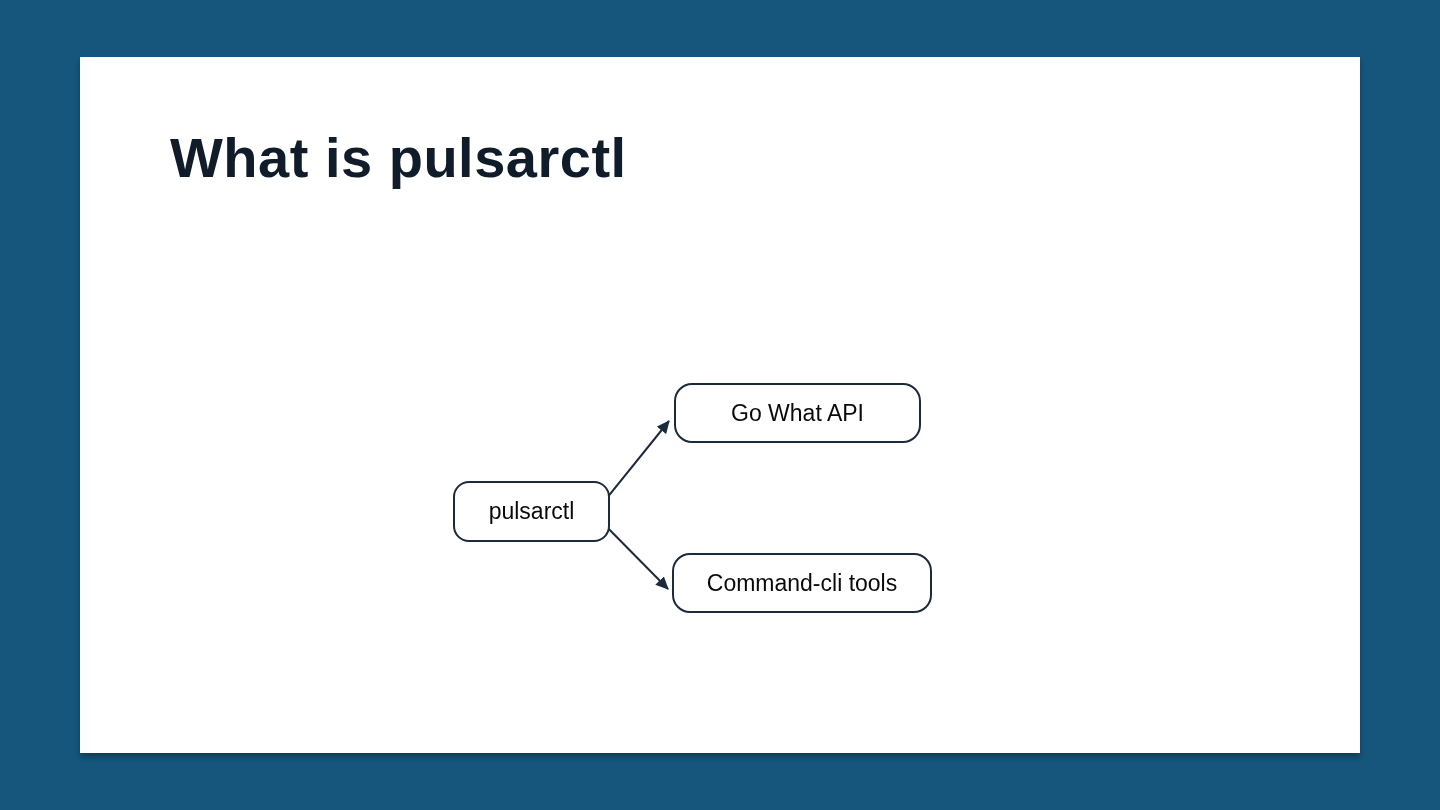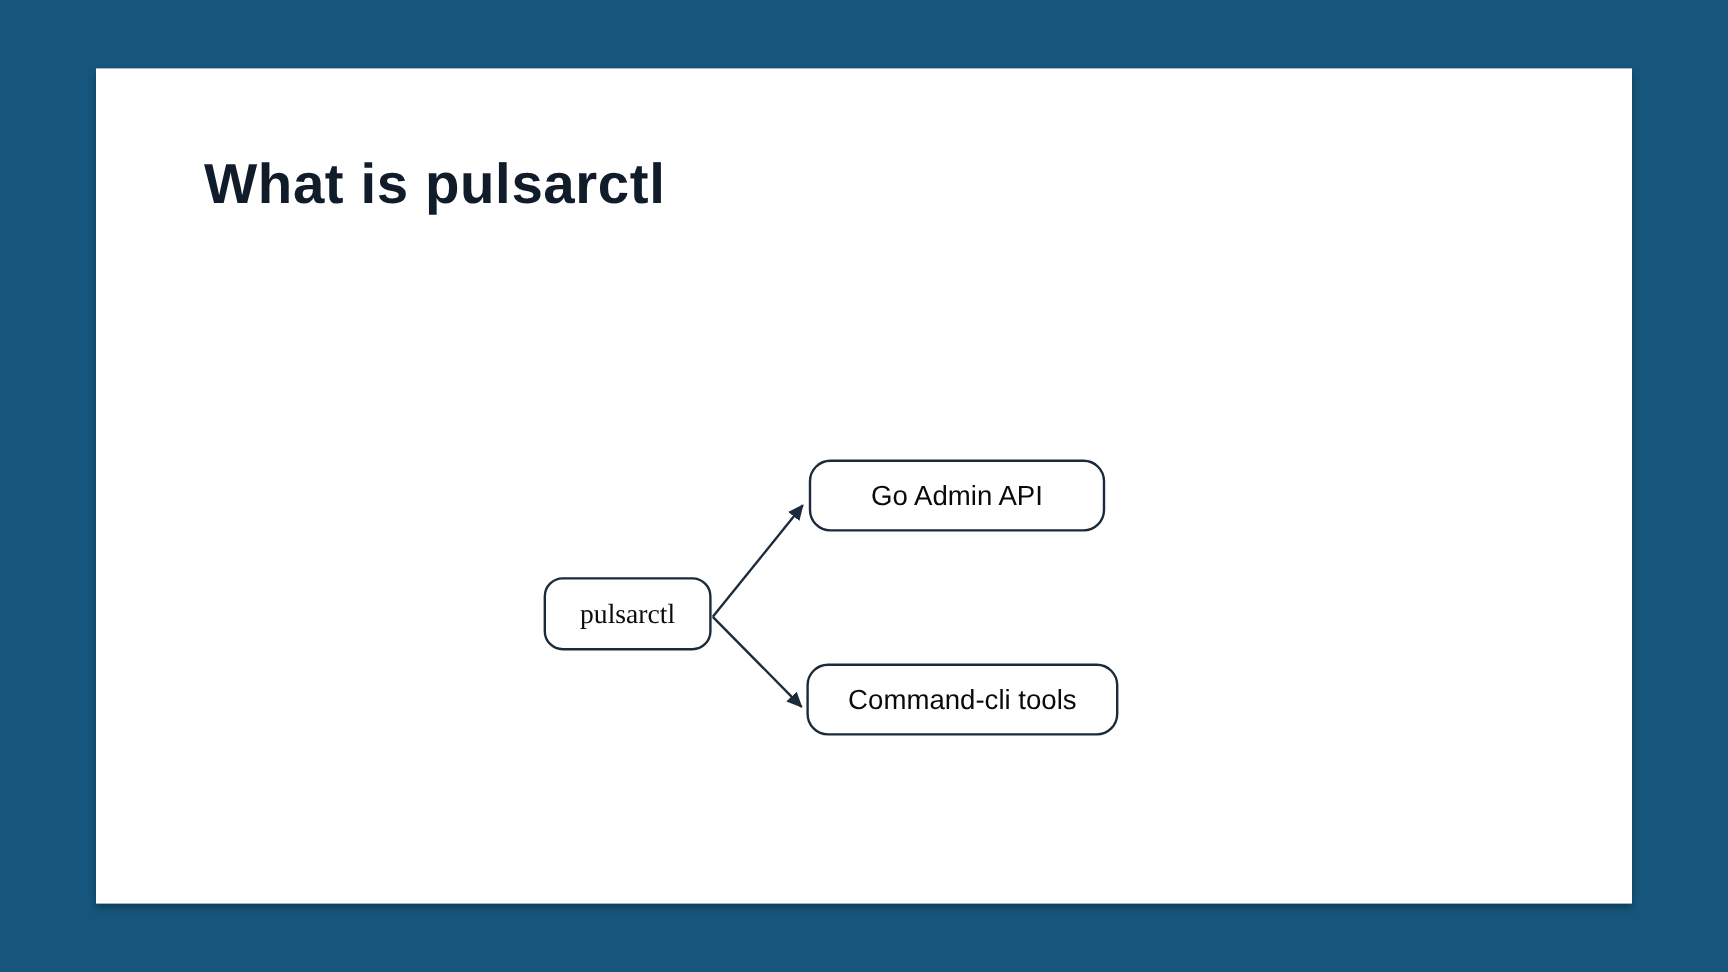--- a/index.html
+++ b/index.html
@@ -20,21 +20,21 @@
     top: 57px;
     width: 1280px;
     height: 696px;
     background: #FFFFFF;
     box-shadow: 0 4px 6px rgba(0,0,0,0.30);
   }
   .title {
     position: absolute;
     left: 90px;
     top: 68px;
-    font-size: 47px;
+    font-size: 56px;
     font-weight: 700;
     color: #101C29;
     letter-spacing: 0.5px;
     white-space: nowrap;
   }
   .subtitle {
     position: absolute;
     left: 0;
     top: 224px;
     width: 100%;
@@ -59,23 +59,22 @@
     border: 2px solid #1C2B3C;
     display: flex;
     align-items: center;
     justify-content: center;
     font-size: 23px;
     color: #0A0A0A;
     white-space: nowrap;
   }
   .node-pulsarctl {
     left: 373px; top: 424px;
-    width: 140px; height: 61px;
+    width: 157px; height: 61px;
     border-radius: 16px;
-    font-family: Liberation Serif, serif;
   }
   .node-go-admin-api {
     left: 594px; top: 326px;
     width: 247px; height: 60px;
     border-radius: 18px;
   }
   .node-command-cli {
     left: 592px; top: 496px;
     width: 260px; height: 60px;
     border-radius: 18px;
@@ -100,21 +99,21 @@
         </defs>
         <line x1="514" y1="457" x2="589" y2="364" stroke="#1C2B3C" stroke-width="2" marker-end="url(#arrowhead)"></line>
         <line x1="514" y1="457" x2="588" y2="532" stroke="#1C2B3C" stroke-width="2" marker-end="url(#arrowhead)"></line>
       </svg>
 
       <div class="node node-pulsarctl">
         <span>pulsarctl</span>
       </div>
 
       <div class="node node-go-admin-api">
-        <span>Go Admin API</span>
+        <span>Go What API</span>
       </div>
 
       <div class="node node-command-cli">
         <span>Command-cli tools</span>
       </div>
 
     </div>
   </div>
 </div>
 

